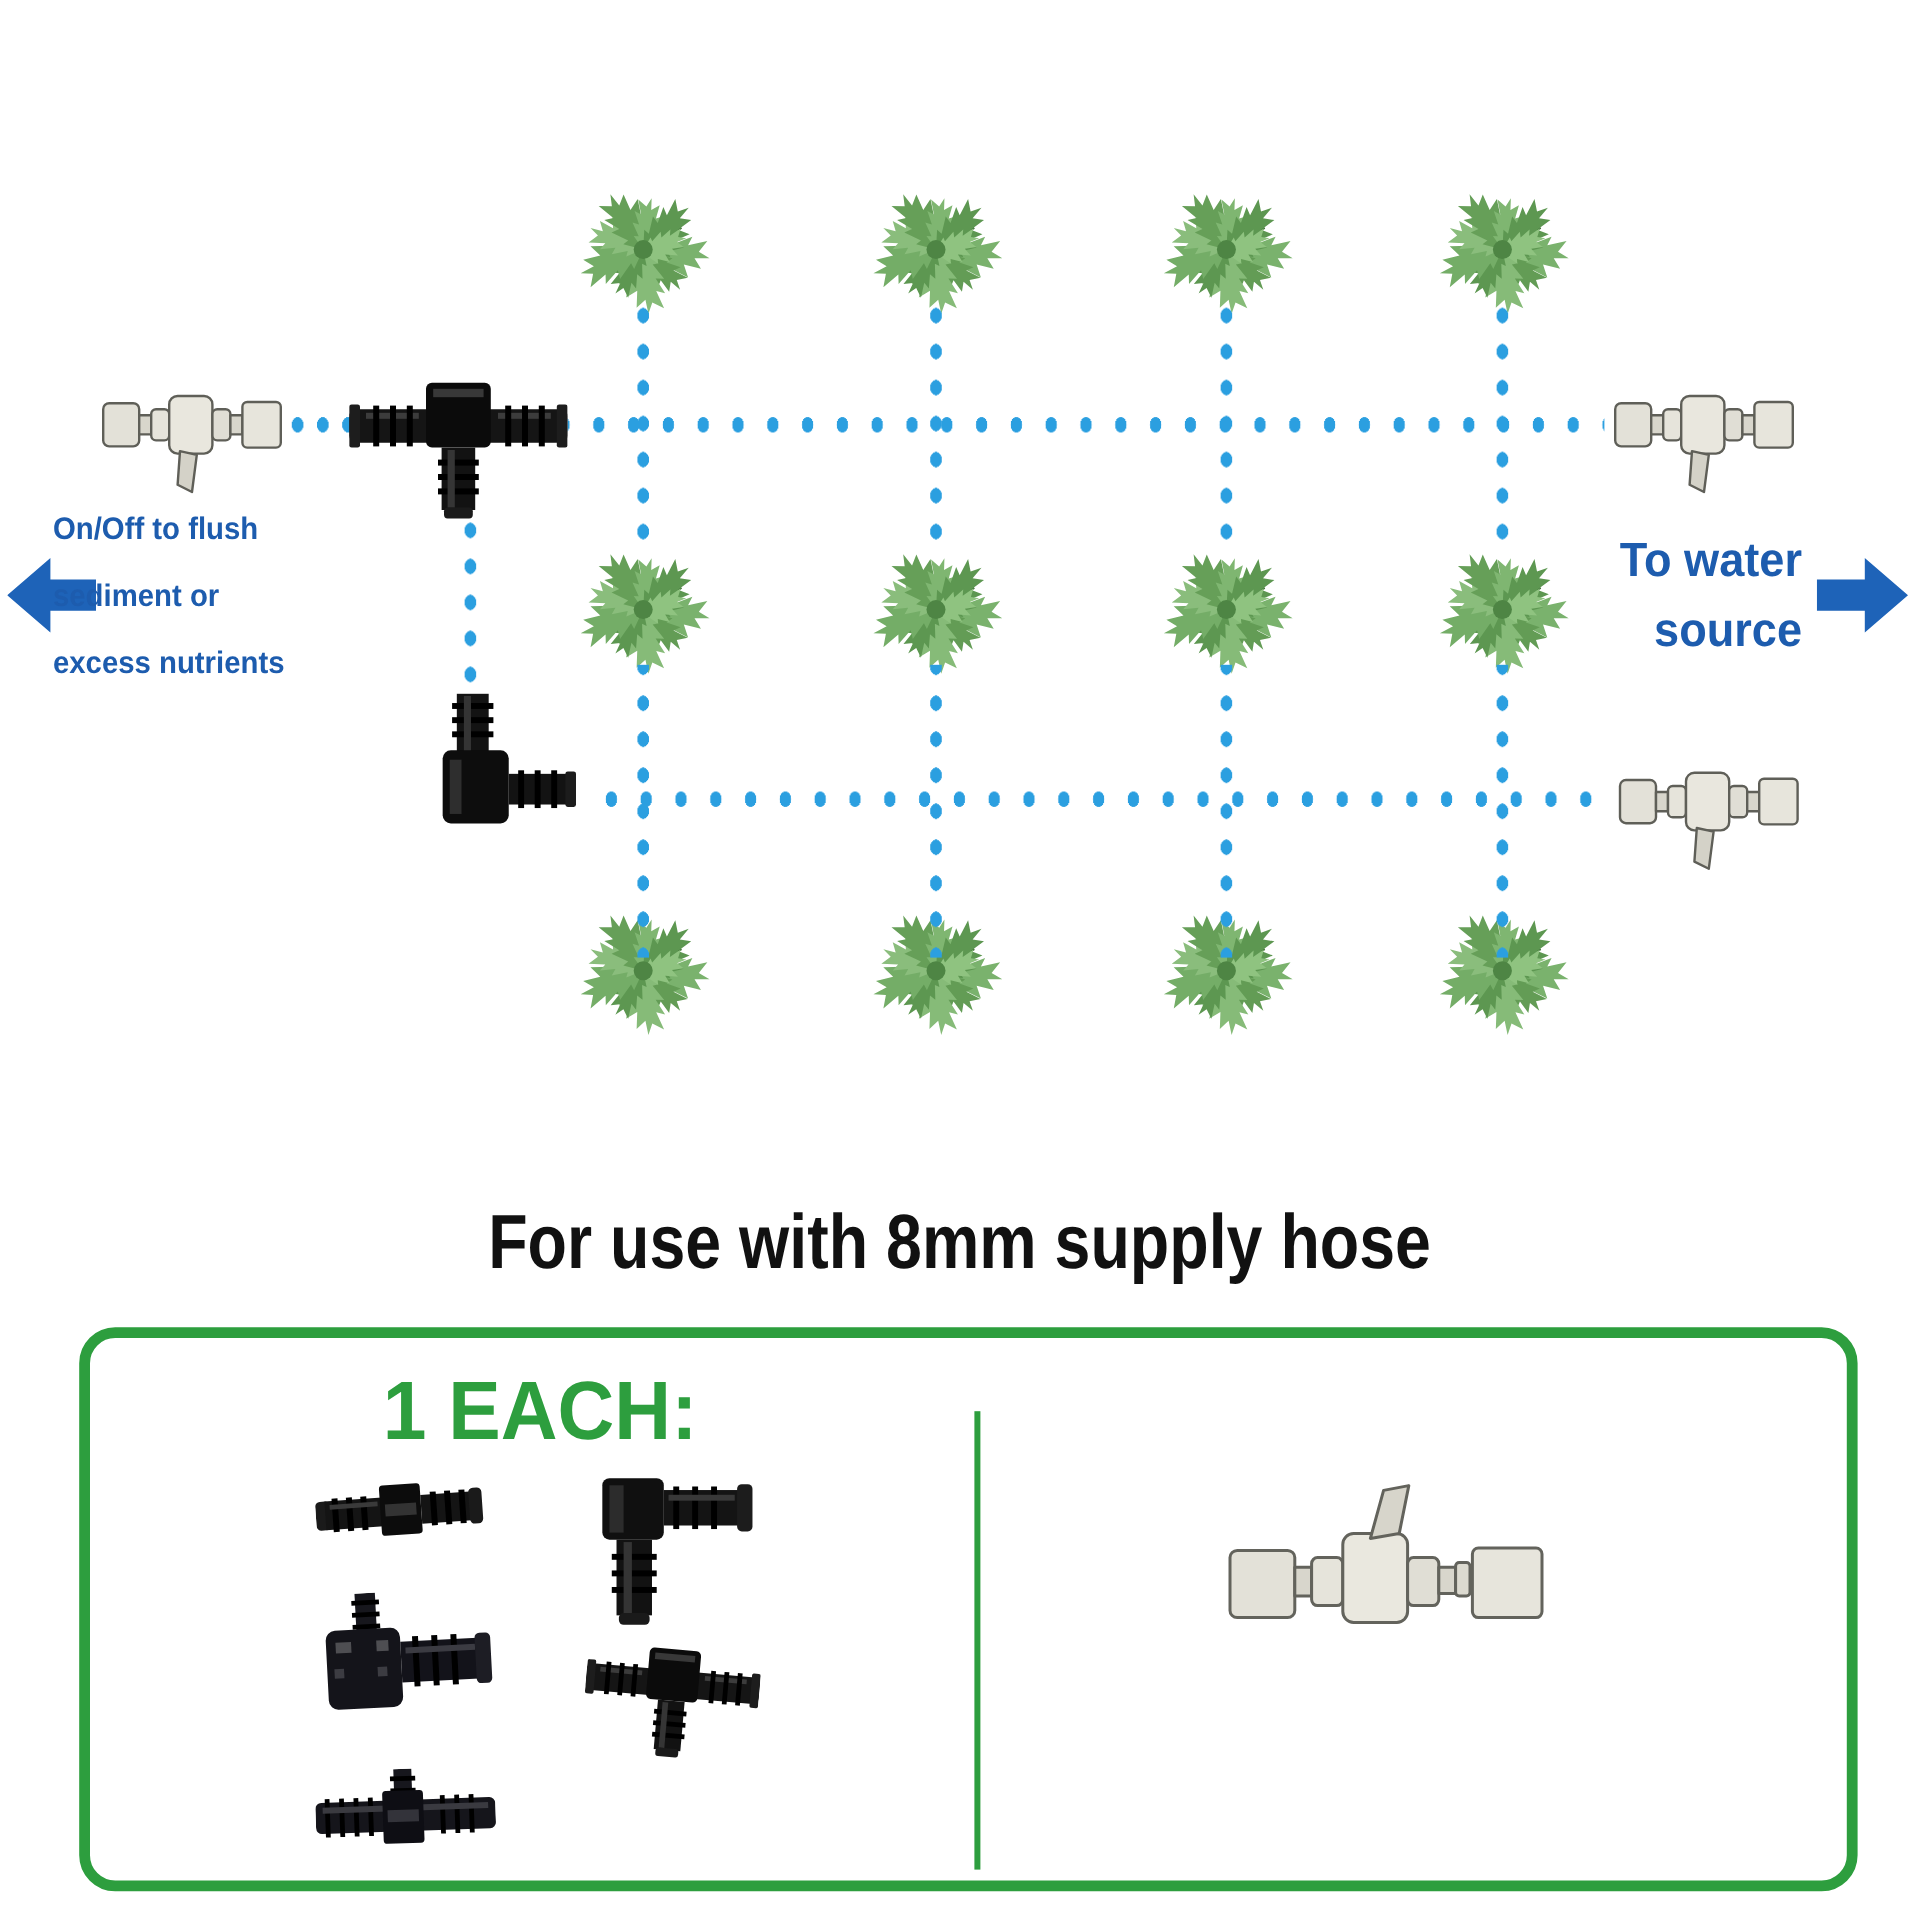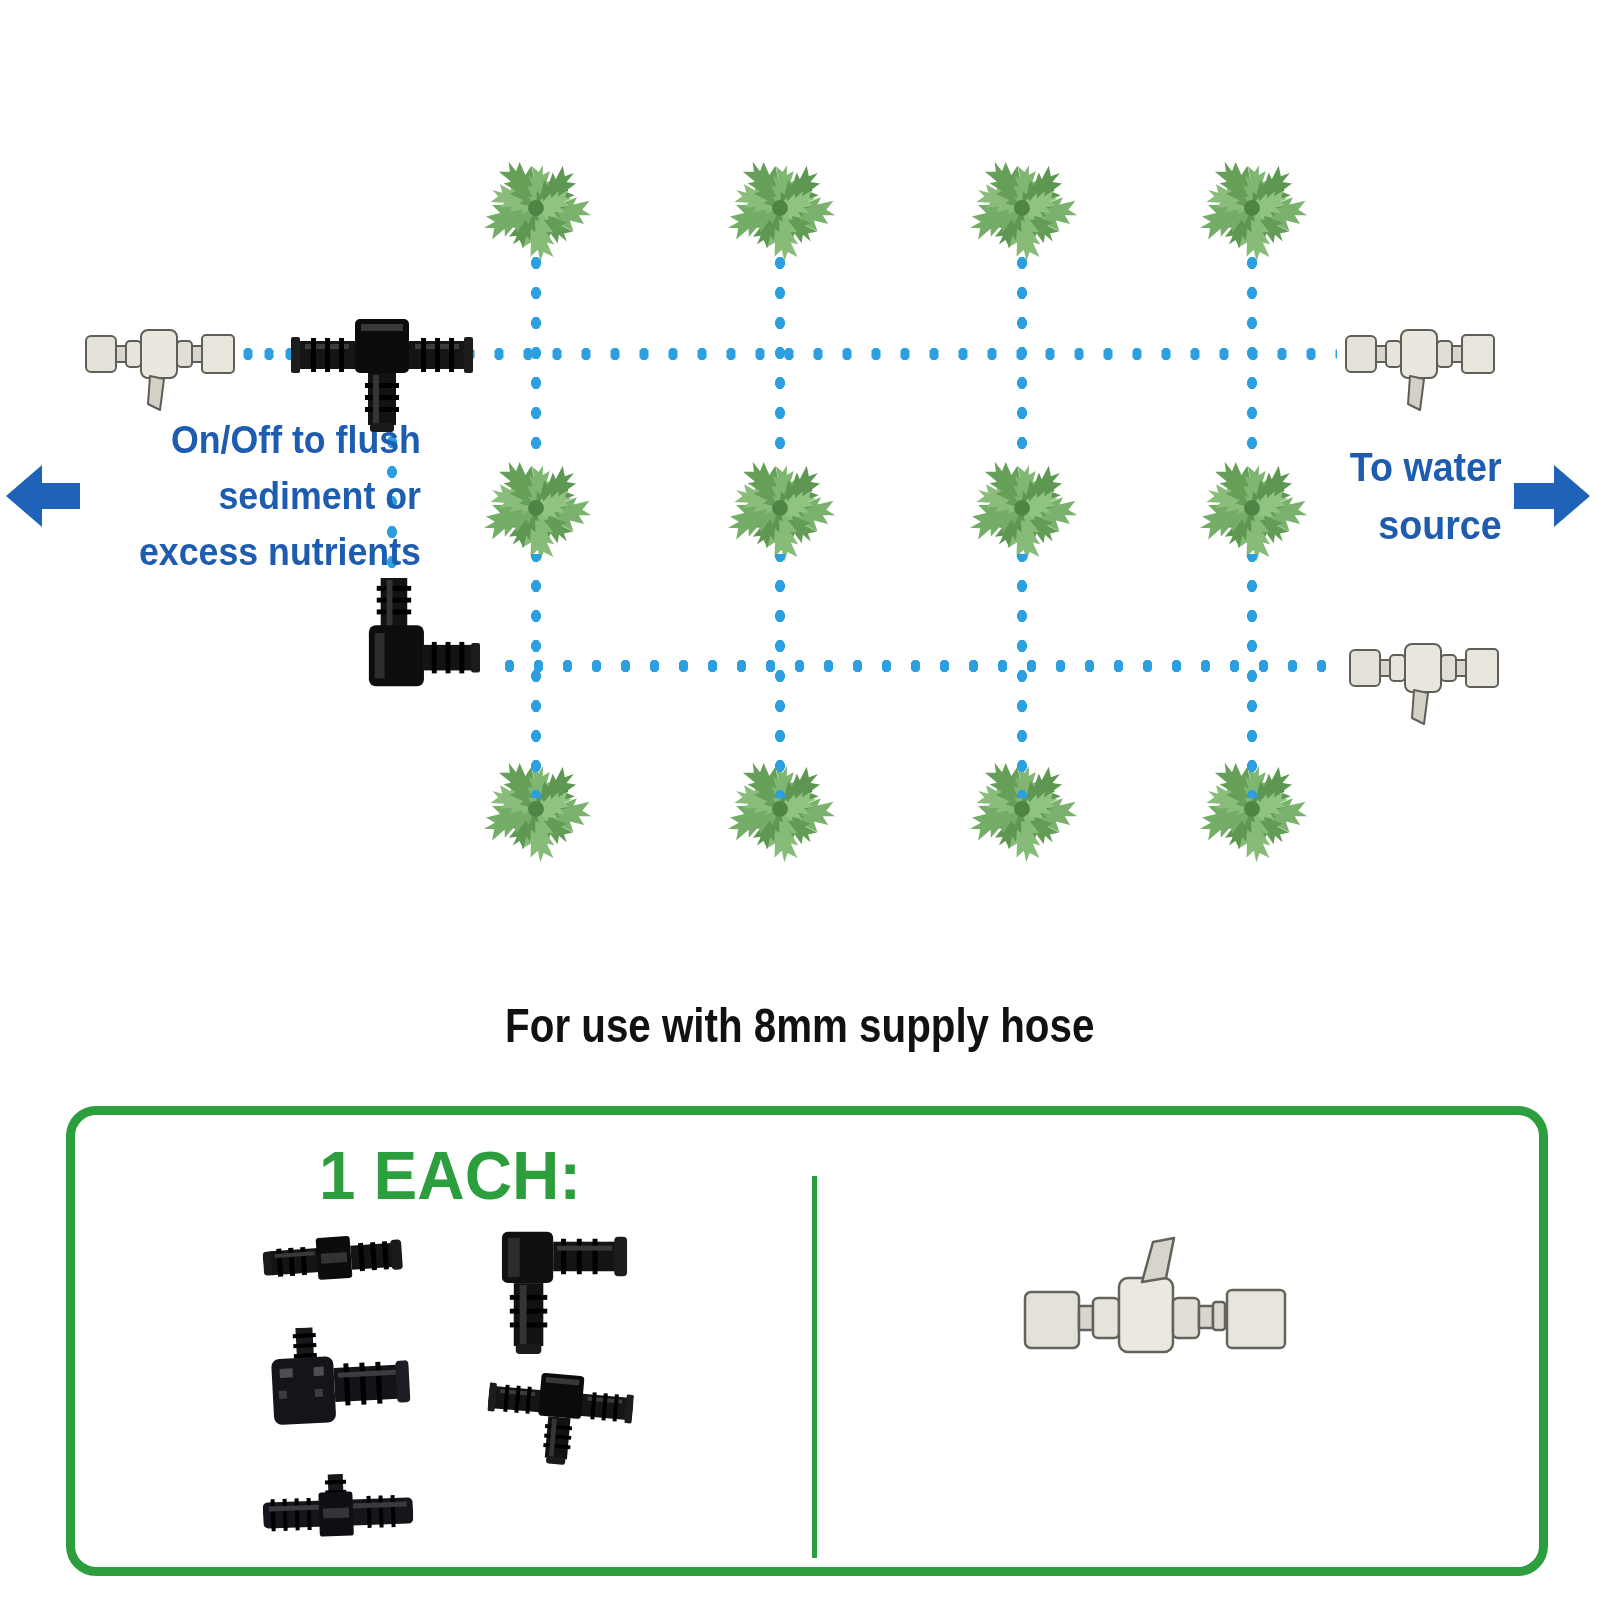--- a/index.html
+++ b/index.html
@@ -44,25 +44,25 @@
     background-image:radial-gradient(ellipse 5px 6.5px at center,var(--dot-blue) 96%,rgba(43,159,224,0) 100%);
     background-size:16px 30px;background-position:center;
   }
 
   
   .part{position:absolute;}
 
   
   .note{position:absolute;font-weight:bold;color:var(--note-blue);}
   .note .squeeze{display:inline-block;transform:scaleX(.94);transform-origin:center;}
-  #left-note{left:38px;top:412px;width:392px;text-align:right;font-size:38px;line-height:56px;}
+  #left-note{left:38px;top:412px;width:392px;text-align:left;font-size:26px;line-height:56px;}
   #right-note{left:1302px;top:438px;width:205px;text-align:right;font-size:40px;line-height:58px;}
   #caption{
     position:absolute;left:0;top:998px;width:1600px;text-align:center;
-    font-weight:bold;font-size:48px;color:var(--text-black);
+    font-weight:bold;font-size:64px;color:var(--text-black);
   }
   #caption .squeeze{display:inline-block;transform:scaleX(.84);transform-origin:center;}
 
   
   #kit-box{
     position:absolute;left:66px;top:1106px;width:1482px;height:470px;
     border:9px solid var(--green);border-radius:30px;background:#fff;box-sizing:border-box;
   }
   #kit-divider{position:absolute;left:812px;top:1176px;width:5px;height:382px;background:var(--green);}
   .each-label{

